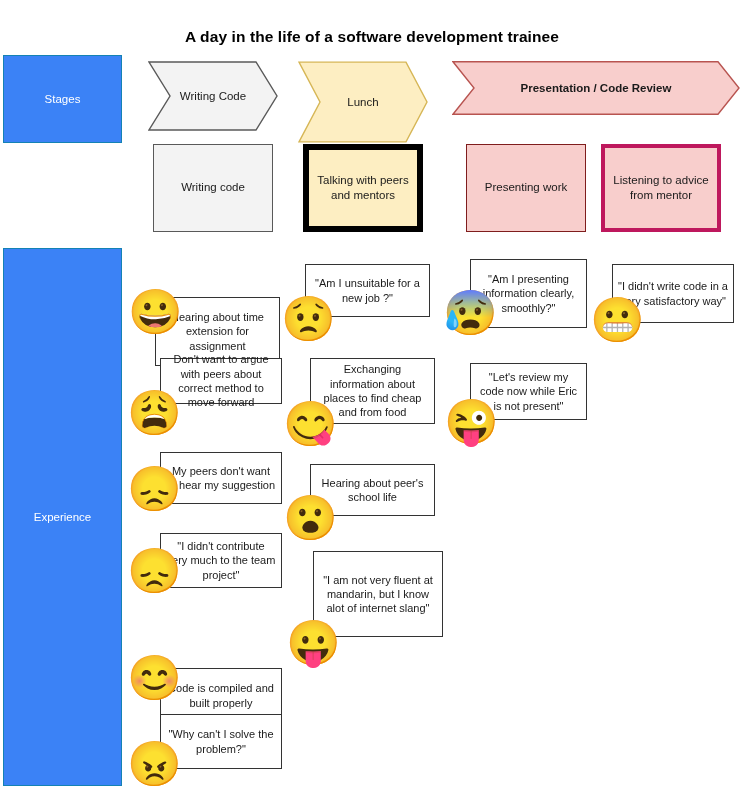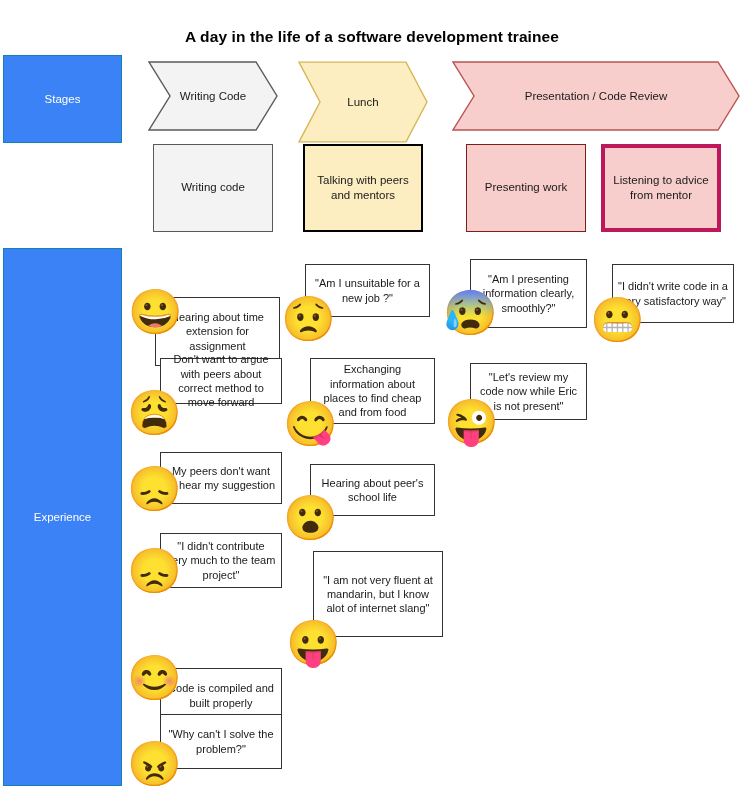--- a/index.html
+++ b/index.html
@@ -69,37 +69,37 @@
   }
   .stage .chev {
     position: absolute;
     left: 0; top: 0;
     width: 100%;
     height: 100%;
     z-index: 1;
   }
   #stage-0 { left: 148px; top: 61px;  width: 130px; height: 70px; }
   #stage-1 { left: 298px; top: 61px;  width: 130px; height: 82px; }
-  #stage-2 { left: 452px; top: 61px;  width: 288px; height: 70px; }
+  #stage-2 { left: 452px; top: 61px;  width: 288px; height: 54px; font-weight: bold; }
 
   
   .activity {
     position: absolute;
     box-sizing: border-box;
     display: flex;
     align-items: center;
     justify-content: center;
     text-align: center;
     font-size: 11.5px;
     line-height: 1.32;
     padding: 4px 8px;
     color: #1a1a1a;
   }
   #activity-0 { left: 153px; top: 144px; width: 120px; height: 88px; background:#f3f3f3; border:1px solid #595959; }
-  #activity-1 { left: 303px; top: 144px; width: 120px; height: 88px; background:#fdeec2; border:2px solid #000000; }
+  #activity-1 { left: 303px; top: 144px; width: 120px; height: 88px; background:#fdeec2; border:6px solid #000000; }
   #activity-2 { left: 466px; top: 144px; width: 120px; height: 88px; background:#f8cecc; border:1px solid #7f1d1d; }
   #activity-3 { left: 601px; top: 144px; width: 120px; height: 88px; background:#f8cecc; border:4px solid #be185d; }
 
   
   .xp-card {
     position: absolute;
     box-sizing: border-box;
     background: #ffffff;
     border: 1px solid #333333;
     display: flex;

